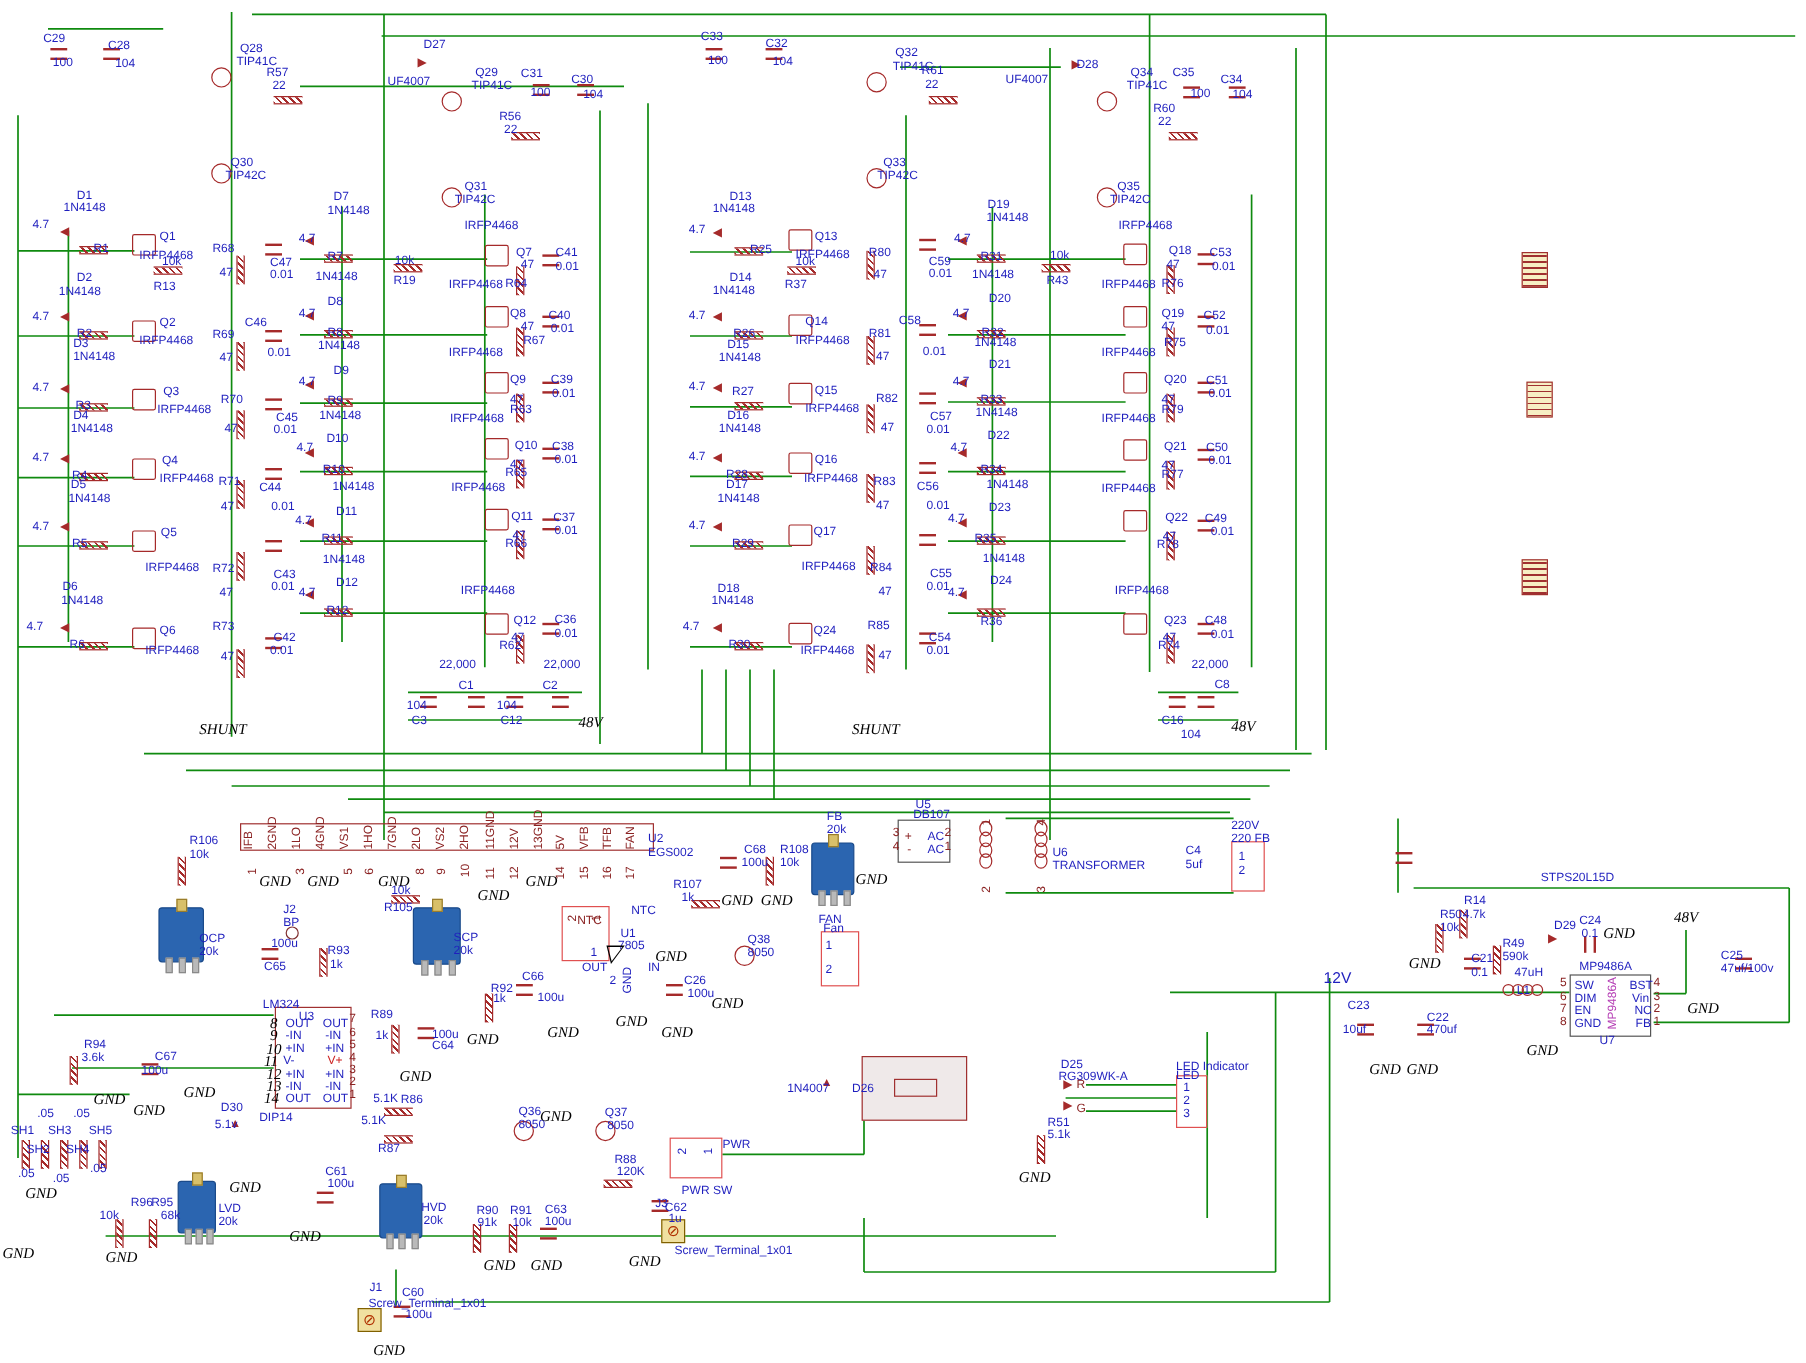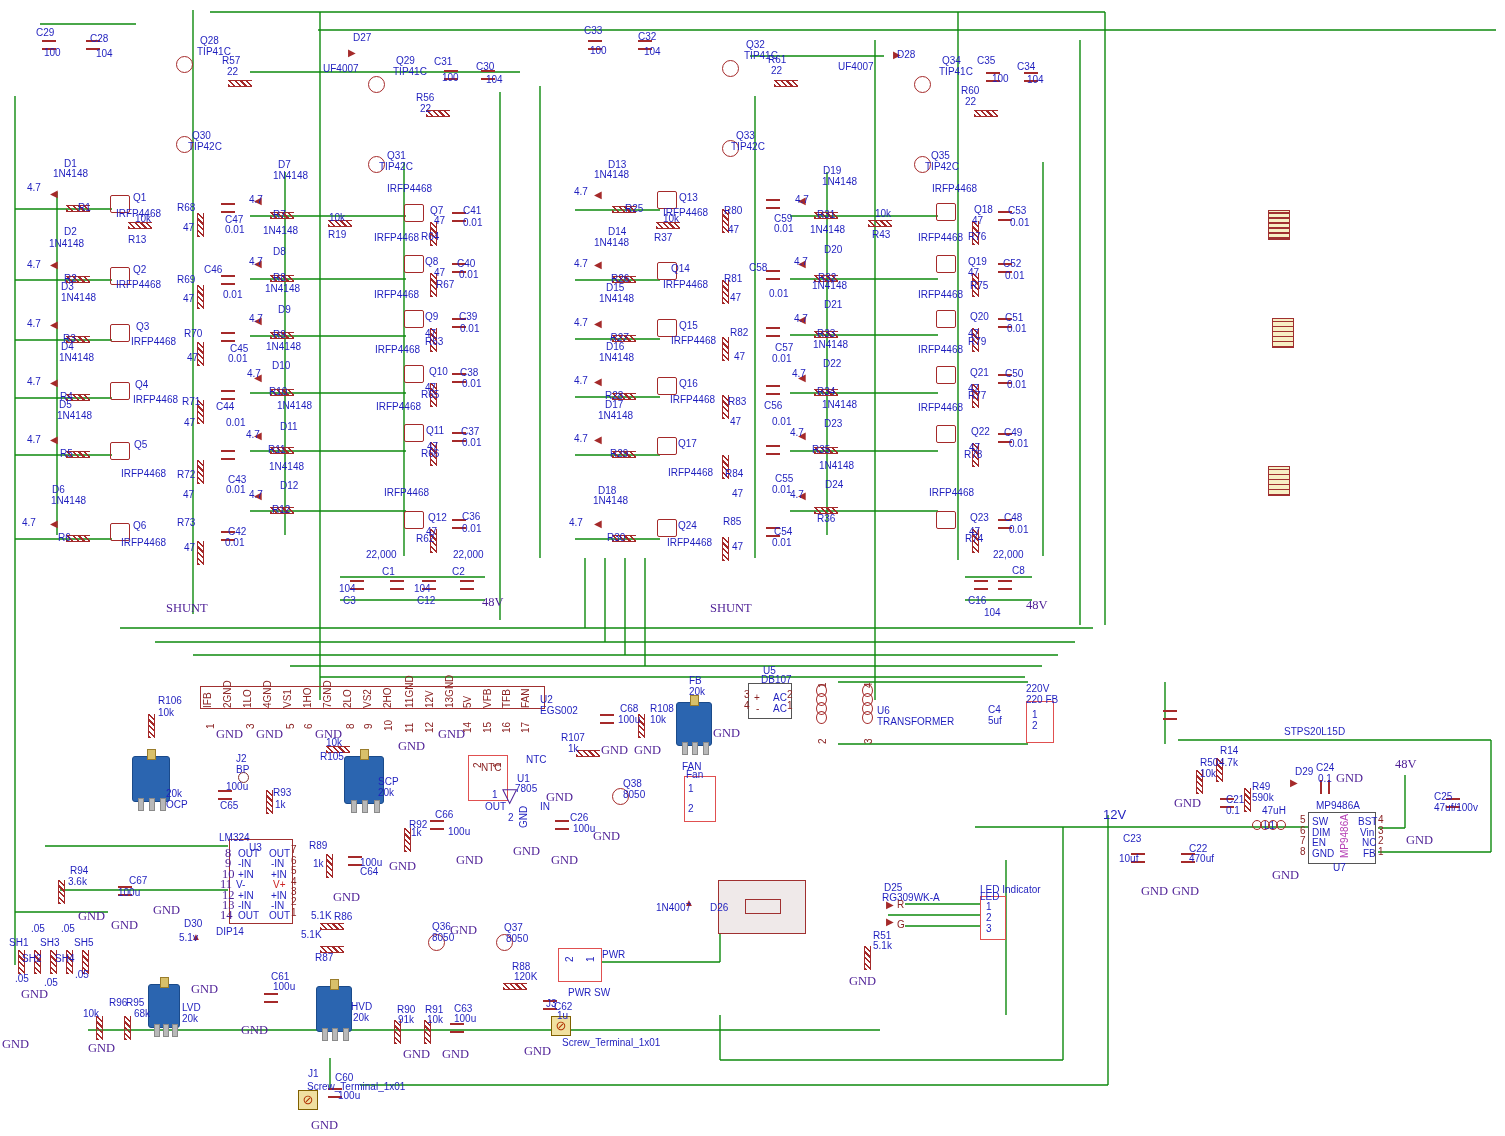--- a/index.html
+++ b/index.html
@@ -5,21 +5,21 @@
   html,body{margin:0;padding:0;background:#fff;}
   #canvas{position:relative;width:1505px;height:1136px;background:#fff;overflow:hidden;
           font-family:"Liberation Sans",sans-serif;}
   #wires{position:absolute;left:0;top:0;z-index:1;}
   #partsLayer,#labelLayer{position:absolute;left:0;top:0;width:100%;height:100%;z-index:2;}
   .lbl{position:absolute;font-size:10px;line-height:1;white-space:pre;color:#1f1fbe;}
   .c-b{color:#1f1fbe;}
   .c-m{color:#8b2323;}
   .c-r{color:#cc2222;}
   .c-g{color:#b43cb4;}
-  .c-k{color:#4c1d95;font-family:"Liberation Serif",serif;font-size:12.5px;}
+  .c-k{color:#000000;font-family:"Liberation Serif",serif;font-size:12.5px;font-style:italic;}
   .rot{transform:rotate(-90deg);transform-origin:0 0;}
   .prt{position:absolute;box-sizing:border-box;}
   .p-vres{width:7px;height:24px;background:repeating-linear-gradient(45deg,#a52a2a 0 1.5px,transparent 1.5px 4px);border-left:1px solid #a52a2a;border-right:1px solid #a52a2a;}
   .p-hres{width:24px;height:7px;background:repeating-linear-gradient(45deg,#a52a2a 0 1.5px,transparent 1.5px 4px);border-top:1px solid #a52a2a;border-bottom:1px solid #a52a2a;}
   .p-vcap{width:14px;height:10px;border-top:2px solid #a52a2a;border-bottom:2px solid #a52a2a;}
   .p-hcap{width:10px;height:14px;border-left:2px solid #a52a2a;border-right:2px solid #a52a2a;}
   .p-mos{width:20px;height:18px;border:1.3px solid #a52a2a;border-radius:2px;}
   .p-npn{width:17px;height:17px;border:1.3px solid #a52a2a;border-radius:50%;}
   .p-glyph{color:#a52a2a;font-size:10px;line-height:1;}
   .p-vcoil div,.p-ind div{box-sizing:border-box;border:1.3px solid #a52a2a;border-radius:50%;width:11px;height:13px;}
@@ -494,21 +494,21 @@
       <span class="lbl c-b" style="left: 625px; top: 204px;">R25</span>
       <span class="lbl c-b" style="left: 663px; top: 214px;">10k</span>
       <span class="lbl c-b" style="left: 654px; top: 233px;">R37</span>
       <span class="lbl c-b" style="left: 608px; top: 227px;">D14</span>
       <span class="lbl c-b" style="left: 594px; top: 238px;">1N4148</span>
       <span class="lbl c-b" style="left: 574px; top: 259px;">4.7</span>
       <span class="lbl c-b" style="left: 611px; top: 274px;">R26</span>
       <span class="lbl c-b" style="left: 606px; top: 283px;">D15</span>
       <span class="lbl c-b" style="left: 599px; top: 294px;">1N4148</span>
       <span class="lbl c-b" style="left: 574px; top: 318px;">4.7</span>
-      <span class="lbl c-b" style="left: 610px; top: 333px; font-style: italic;">R27</span>
+      <span class="lbl c-b" style="left: 610px; top: 322px;">R27</span>
       <span class="lbl c-b" style="left: 606px; top: 342px;">D16</span>
       <span class="lbl c-b" style="left: 599px; top: 353px;">1N4148</span>
       <span class="lbl c-b" style="left: 574px; top: 376px;">4.7</span>
       <span class="lbl c-b" style="left: 605px; top: 391px;">R28</span>
       <span class="lbl c-b" style="left: 605px; top: 400px;">D17</span>
       <span class="lbl c-b" style="left: 598px; top: 411px;">1N4148</span>
       <span class="lbl c-b" style="left: 574px; top: 434px;">4.7</span>
       <span class="lbl c-b" style="left: 610px; top: 449px;">R29</span>
       <span class="lbl c-b" style="left: 598px; top: 486px;">D18</span>
       <span class="lbl c-b" style="left: 593px; top: 496px;">1N4148</span>
@@ -662,21 +662,21 @@
       <span class="lbl c-k" style="left: 256px; top: 728px;">GND</span>
       <span class="lbl c-k" style="left: 315px; top: 728px;">GND</span>
       <span class="lbl c-k" style="left: 398px; top: 740px;">GND</span>
       <span class="lbl c-k" style="left: 438px; top: 728px;">GND</span>
       <span class="lbl c-b" style="left: 540px; top: 695px;">U2</span>
       <span class="lbl c-b" style="left: 540px; top: 706px;">EGS002</span>
       <span class="lbl c-b" style="left: 158px; top: 696px;">R106</span>
       <span class="lbl c-b" style="left: 158px; top: 708px;">10k</span>
       <span class="lbl c-b" style="left: 326px; top: 738px;">10k</span>
       <span class="lbl c-b" style="left: 320px; top: 752px;">R105</span>
-      <span class="lbl c-b" style="left: 166px; top: 800px;">OCP</span>
+      <span class="lbl c-b" style="left: 166px; top: 778px;">OCP</span>
       <span class="lbl c-b" style="left: 166px; top: 789px;">20k</span>
       <span class="lbl c-b" style="left: 236px; top: 754px;">J2</span>
       <span class="lbl c-b" style="left: 236px; top: 765px;">BP</span>
       <span class="lbl c-b" style="left: 226px; top: 782px;">100u</span>
       <span class="lbl c-b" style="left: 220px; top: 801px;">C65</span>
       <span class="lbl c-b" style="left: 273px; top: 788px;">R93</span>
       <span class="lbl c-b" style="left: 275px; top: 800px;">1k</span>
       <span class="lbl c-b" style="left: 378px; top: 777px;">SCP</span>
       <span class="lbl c-b" style="left: 378px; top: 788px;">20k</span>
       <span class="lbl c-m" style="left: 481px; top: 763px;">NTC</span>

